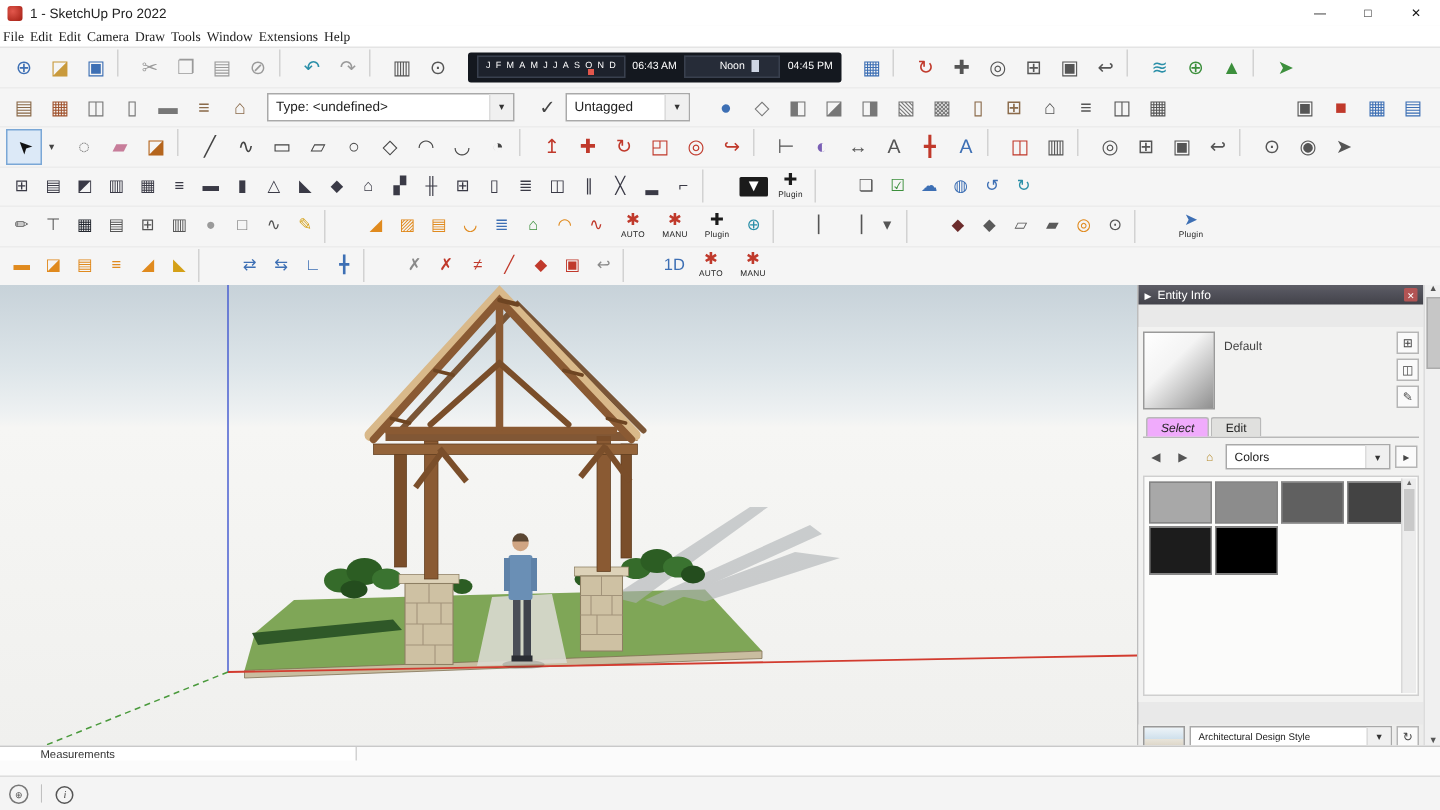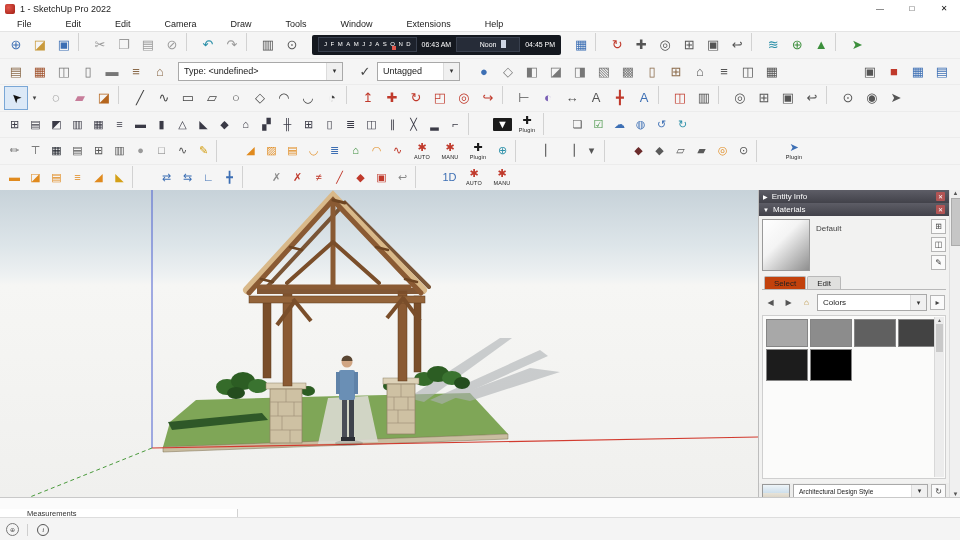--- a/index.html
+++ b/index.html
@@ -5,21 +5,21 @@
   html,body{margin:0;padding:0;background:#dcdcdc;}
   #app{position:relative;width:960px;height:540px;background:#f5f5f5;overflow:hidden;
        font-family:"Liberation Sans",sans-serif;color:#222;}
   
   .titlebar{height:17px;background:#fff;display:flex;align-items:center;gap:5px;padding-left:5px;font-size:9px;}
   .logo{width:10px;height:10px;border-radius:2px;background:radial-gradient(circle at 35% 35%,#e2574c,#a11d12);flex:none;}
   .win-controls{margin-left:auto;display:flex;height:100%;}
   .win-btn{width:32px;display:flex;align-items:center;justify-content:center;font-size:8px;color:#111;}
   
   .menubar{height:14px;background:#fff;border-bottom:1px solid #e4e4e4;display:flex;align-items:center;font-size:9px;}
-  .menu-item{padding:0 17px;}
+  .menu-item{padding:0 2px;font-family:Liberation Serif, serif;}
   
   #toolbars{height:159px;background:#f5f5f5;display:flex;flex-direction:column;border-bottom:1px solid #cfcfcf;}
   .trow{flex:1;display:flex;align-items:center;padding-left:4px;border-bottom:1px solid #ececec;min-width:0;}
   .tbi{width:24px;height:24px;display:inline-flex;flex-direction:column;align-items:center;justify-content:center;
        color:#3a3a3a;flex:none;cursor:default;}
   .tbi .g{font-size:13px;line-height:1;}
   .tbi .g.boxed{padding:1px 4px;border-radius:1px;}
   .tbi .lbl{font-size:5.5px;margin-top:1px;color:#222;letter-spacing:.2px;}
   .tbi.labeled{width:auto;min-width:24px;padding:0 2px;}
   .tbi.sep{width:7px;height:18px;border-left:1px solid #d2d2d2;margin:0 2px;}
@@ -50,59 +50,59 @@
   #viewport svg{position:absolute;inset:0;}
   
   #tray{position:absolute;top:190px;left:758px;width:202px;height:307px;background:#e9e9e9;display:flex;
         flex-direction:column;font-size:8px;border-left:1px solid #bdbdbd;}
   .tray-title{height:13px;background:#d6d6d6;display:flex;align-items:center;gap:4px;padding:0 4px;color:#222;flex:none;}
   .tray-title .sp{margin-left:auto;display:flex;gap:3px;align-items:center;}
   .xbtn{width:9px;height:9px;background:#b25454;color:#fff;font-size:6px;display:flex;align-items:center;
         justify-content:center;border-radius:1px;}
   .pinbtn{font-size:7px;color:#333;}
   .tray-main{flex:1;display:flex;min-height:0;}
-  .tray-content{width:190px;display:flex;flex-direction:column;min-height:0;}
+  .tray-content{width:190px;display:flex;flex-direction:column;min-height:0;gap:15px;}
   .tray-scroll{width:12px;background:#f0f0f0;border-left:1px solid #dcdcdc;display:flex;flex-direction:column;
         align-items:center;font-size:6px;color:#555;}
   .tray-scroll .thumb{width:8px;height:46px;background:#c6c6c6;margin-top:2px;border:1px solid #ababab;}
   .tray-scroll .spacer{flex:1;}
   .sec-hdr{height:13px;background:linear-gradient(#5d5d66,#42424a);color:#fff;display:flex;align-items:center;
         gap:4px;padding:0 4px;flex:none;}
   .sec-arrow{font-size:6px;}
   .sec-hdr .xbtn{margin-left:auto;}
   .mat-body{flex:1;background:#f2f2f1;display:flex;flex-direction:column;min-height:0;padding:3px 3px 2px;}
   .mat-top{display:flex;gap:6px;align-items:flex-start;}
   .mat-preview{width:46px;height:50px;border:1px solid #9a9a9a;flex:none;
         background:linear-gradient(135deg,#ffffff 0%,#f4f4f4 40%,#8f8f8f 100%);}
   .mat-name{font-size:8px;color:#444;margin-top:5px;text-align:right;}
   .mat-side{margin-left:auto;display:flex;flex-direction:column;gap:3px;}
   .mini-btn{width:13px;height:13px;border:1px solid #b5b5b5;background:#fafafa;display:flex;align-items:center;
         justify-content:center;font-size:8px;color:#444;}
   .mat-tabs{display:flex;gap:1px;margin-top:5px;border-bottom:1px solid #b9b9b9;padding-left:2px;}
   .tab{padding:2px 9px 1px;border:1px solid #b9b9b9;border-bottom:none;background:#e0e0de;border-radius:2px 2px 0 0;}
-  .tab.active{background:#c2410c;}
+  .tab.active{background:#f0abfc;font-style:italic;}
   .mat-nav{display:flex;align-items:center;gap:3px;padding:4px 1px 3px;}
   .nav-btn{width:15px;height:13px;display:flex;align-items:center;justify-content:center;font-size:8px;color:#555;}
   .home{color:#b58a2a;}
   .colors-select{flex:1;height:15px;font-size:8px;}
   .swatch-area{flex:1;background:#fbfbfa;border:1px solid #cfcfcf;margin:1px 0 2px;position:relative;
         padding:3px 12px 3px 3px;min-height:0;}
   .sw-row{display:flex;gap:2px;margin-bottom:2px;}
   .swatch{width:40px;height:26px;border:1px solid #858585;flex:none;}
   .sw-row.big .swatch{height:30px;}
   .swatch-scroll{position:absolute;right:1px;top:1px;bottom:1px;width:9px;background:#ececec;border-left:1px solid #d8d8d8;
         display:flex;flex-direction:column;align-items:center;font-size:5px;color:#666;}
   .swatch-scroll .thumb{width:7px;height:28px;background:#c9c9c9;margin-top:1px;}
   .styles-row{height:12px;overflow:hidden;display:flex;gap:3px;padding:1px 3px;background:#ededec;align-items:flex-start;flex:none;}
   .style-thumb{width:26px;height:14px;border:1px solid #999;flex:none;
         background:linear-gradient(180deg,#eef4f8 0%,#cfe0ec 55%,#e8e4da 56%,#d8d0c0 100%);}
   .style-select{flex:1;height:12px;font-size:6.5px;}
   
   #measure{position:absolute;top:497px;left:0;width:960px;height:20px;background:#fbfbfb;border-top:1px solid #c9c9c9;
-        display:flex;align-items:flex-end;}
+        display:flex;align-items:flex-start;}
   .measure-box{width:210px;background:#fff;border-right:1px solid #d2d2d2;display:flex;align-items:center;
         padding-left:27px;font-size:7.5px;color:#333;}
   #statusbar{position:absolute;top:517px;left:0;width:960px;height:23px;background:#f4f4f4;border-top:1px solid #ddd;
         display:flex;align-items:center;gap:6px;padding-left:6px;font-size:8px;color:#222;}
   .geo-icon{width:11px;height:11px;border:1px solid #777;border-radius:50%;display:flex;align-items:center;
         justify-content:center;font-size:6px;color:#555;flex:none;}
   .vdiv{color:#c0c0c0;font-size:10px;}
   .info-icon{width:10px;height:10px;border:1px solid #555;border-radius:50%;display:flex;align-items:center;
         justify-content:center;font-size:7px;color:#444;font-family:"Liberation Serif",serif;font-style:italic;flex:none;}
 </style>
@@ -812,25 +812,20 @@
       </g>
     </svg>
   </div>
 
   <div id="tray">
     <div class="tray-main">
       <div class="tray-content">
         <div class="sec-hdr">
           <span class="sec-arrow">▶</span>
           <span>Entity Info</span>
-          <span class="xbtn">✕</span>
-        </div>
-        <div class="sec-hdr">
-          <span class="sec-arrow">▼</span>
-          <span>Materials</span>
           <span class="xbtn">✕</span>
         </div>
 
         <div class="mat-body">
           <div class="mat-top">
             <span class="mat-preview"></span>
             <span class="mat-name">Default</span>
             <span class="mat-side">
               <span class="mini-btn">⊞</span>
               <span class="mini-btn">◫</span>

